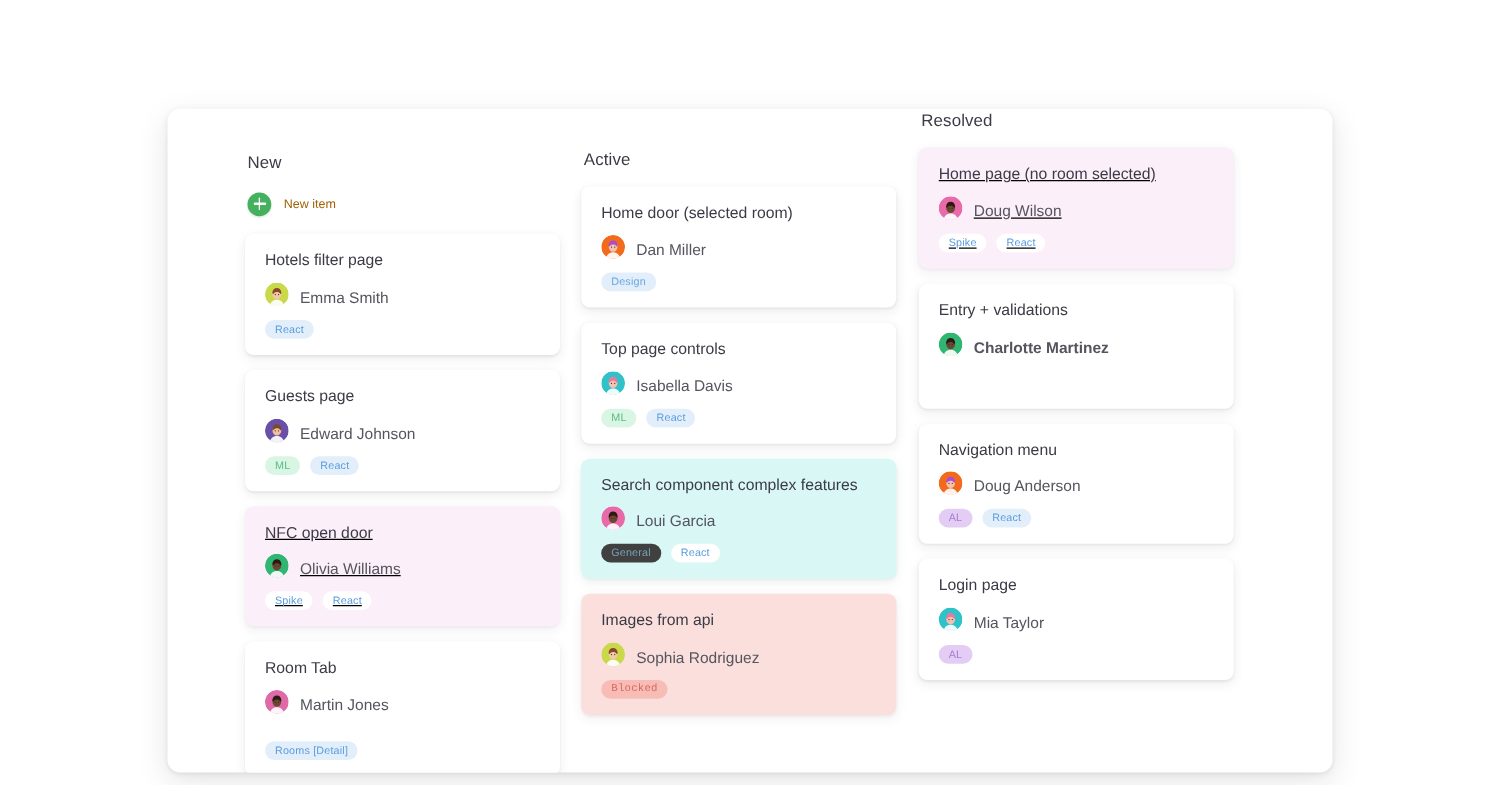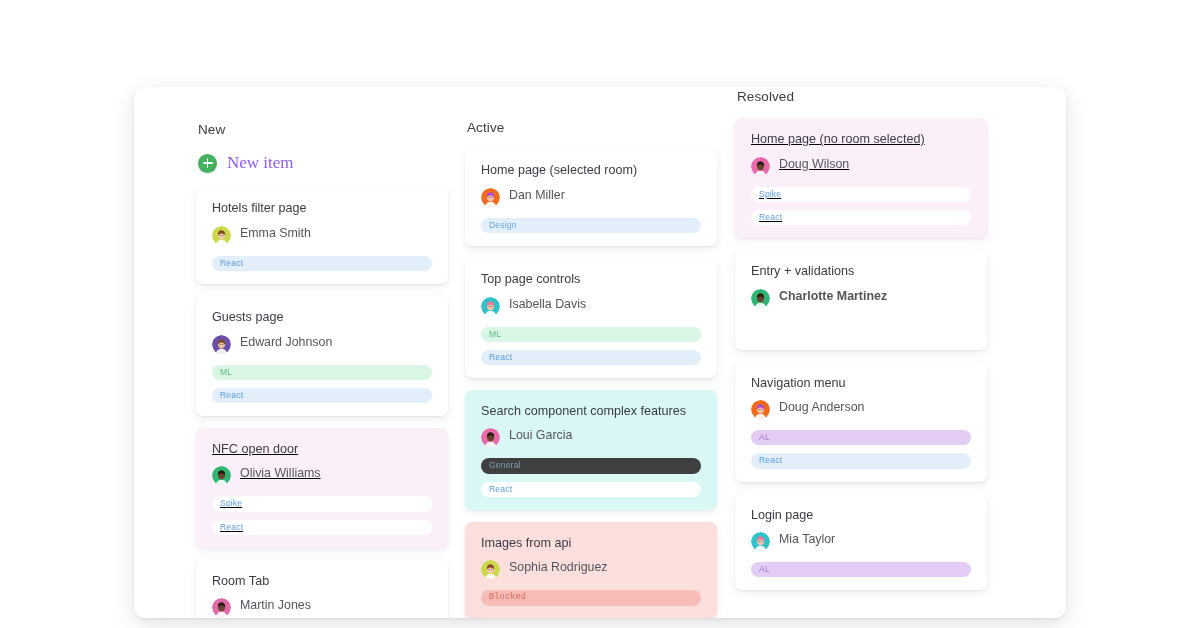--- a/index.html
+++ b/index.html
@@ -70,23 +70,22 @@
   .plus-circle::after {
     content: "";
     position: absolute;
     background: #ffffff;
     border-radius: 1px;
   }
   .plus-circle::before { left: 4.5px; top: 8.7px; width: 10px; height: 1.8px; }
   .plus-circle::after  { top: 4.5px; left: 8.6px; height: 10px; width: 1.8px; }
 
   .new-item-label {
-    font-size: 17px;
-    color: #8b5cf6;
-    font-family: Liberation Serif, serif;
+    font-size: 10px;
+    color: #a16207;
   }
 
   .card {
     position: relative;
     background: #ffffff;
     border-radius: 7px;
     padding: 14px 16px 13px 16px;
     margin-bottom: 12px;
     box-shadow: 0 1px 2px rgba(40,40,60,0.07),
                 0 3px 9px rgba(40,40,60,0.08);
@@ -98,41 +97,41 @@
 
   .card-title {
     font-size: 12.6px;
     color: #3b3b46;
     line-height: 1.25;
     margin-bottom: 9px;
   }
 
   .assignee-row {
     display: flex;
-    align-items: flex-start;
+    align-items: flex-end;
     gap: 9px;
     margin-bottom: 11px;
   }
 
   .avatar {
     width: 19px;
     height: 19px;
     border-radius: 50%;
     flex: 0 0 auto;
     position: relative;
     overflow: hidden;
   }
   .avatar svg { display: block; width: 19px; height: 19px; }
 
   .assignee-name {
     font-size: 12.4px;
     color: #55555f;
   }
 
-  .tags { display: flex; gap: 8px; flex-wrap: wrap; flex-direction: column; }
+  .tags { display: flex; gap: 8px; flex-wrap: wrap; }
 
   .tag {
     font-size: 8.6px;
     padding: 3px 8px 3.5px 8px;
     border-radius: 9px;
     line-height: 1;
     letter-spacing: 0.15px;
     white-space: nowrap;
   }
 
@@ -232,21 +231,21 @@
             <span class="assignee-name">Martin Jones</span>
           </div>
           <div class="tags">
             <span class="tag rooms">Rooms [Detail]</span>
           </div>
         </div>
       </div>
       <div class="column" style="left: 331px; top: 33px;">
         <div class="column-header">Active</div>
         <div class="card">
-          <div class="card-title">Home page (selected room)</div>
+          <div class="card-title">Home door (selected room)</div>
           <div class="assignee-row">
             <span class="avatar">
               <svg viewBox="0 0 19 19" xmlns="http://www.w3.org/2000/svg">
                 <circle cx="9.5" cy="9.5" r="9.5" fill="#f26a1b"></circle>
                 <path d="M4 19c0-3.1 2.5-5.2 5.5-5.2S15 15.9 15 19z" fill="#ffffff" opacity="0.92"></path>
                 <ellipse cx="9.5" cy="9.3" rx="3.5" ry="4.1" fill="#f4c3b0"></ellipse>
                 <path d="M5.9 8.2c0-2.3 1.6-3.9 3.6-3.9s3.6 1.6 3.6 3.9c0 .5-.2.9-.5.9-.6 0-.8-1.6-3.1-1.6-2.2 0-2.6 1.6-3.1 1.6-.3 0-.5-.4-.5-.9z" fill="#b04ad0"></path>
                 <circle cx="8.2" cy="9.6" r="0.5" fill="#3a2a22"></circle>
                 <circle cx="10.8" cy="9.6" r="0.5" fill="#3a2a22"></circle>
               </svg>

